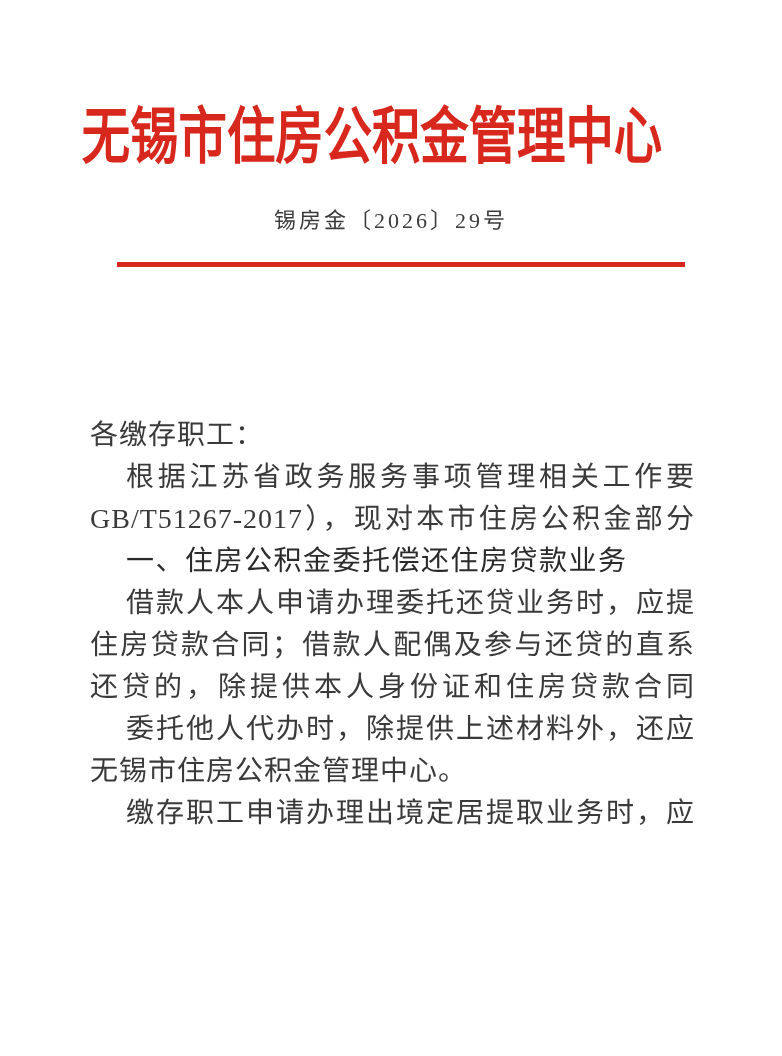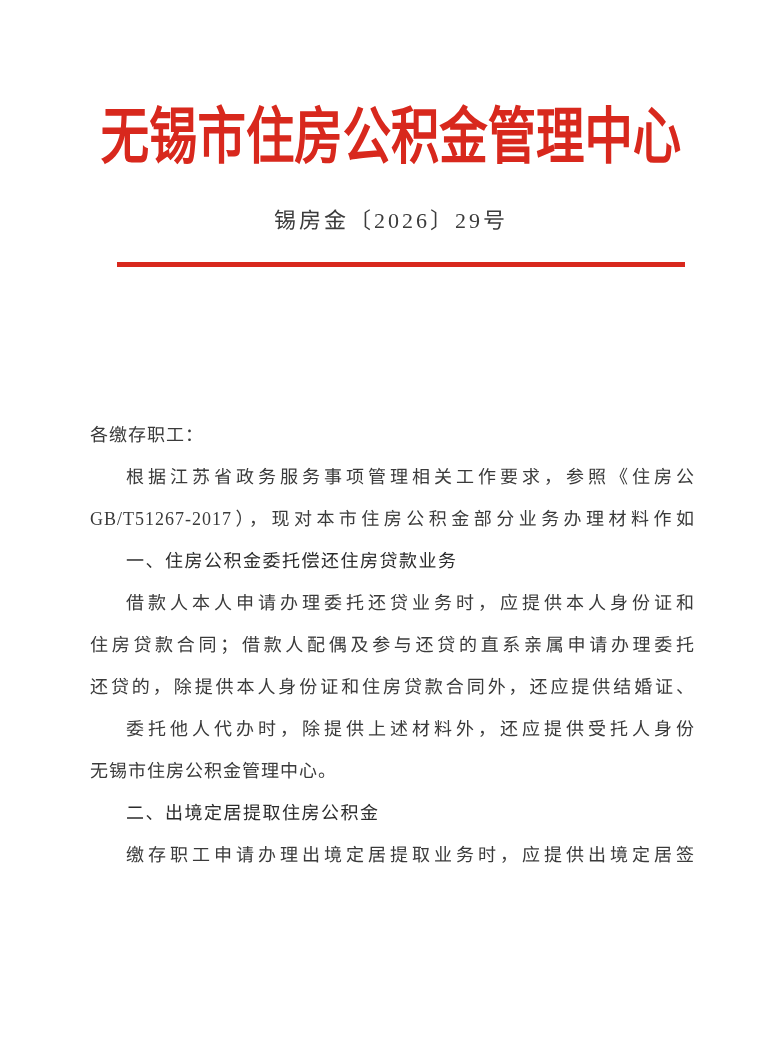--- a/index.html
+++ b/index.html
@@ -17,21 +17,21 @@
     font-family: "Liberation Serif", "DejaVu Serif", serif;
   }
   
   .org-title {
     position: absolute;
     top: 94px;
     left: 0;
     width: 782px;
     height: 86px;
     line-height: 86px;
-    text-align: center;
+    text-align: left;
     white-space: nowrap;
   }
   .org-title .stretch {
     display: inline-block;
     transform: scaleX(0.78);
     transform-origin: 50% 50%;
     font-size: 62px;
     font-weight: bold;
     color: #d8281d;
     letter-spacing: 0px;
@@ -70,21 +70,21 @@
     color: #1f1f1f;
     line-height: 42px;
     letter-spacing: 1px;
   }
   
   .body-block {
     position: absolute;
     top: 414px;
     left: 90px;
     width: 605px;
-    font-size: 18px;
+    font-size: 28px;
     color: #3a3a3a;
     letter-spacing: 1px;
   }
   .line {
     height: 42px;
     line-height: 42px;
     white-space: nowrap;
   }
   .line.fill {
     white-space: normal;
@@ -120,17 +120,16 @@
   <div class="body-block">
     <div class="line">各缴存职工：</div>
     <div class="line indent fill">根据江苏省政务服务事项管理相关工作要求，参照《住房公</div>
     <div class="line fill">GB/T51267-2017），现对本市住房公积金部分业务办理材料作如</div>
     <div class="line indent heading">一、住房公积金委托偿还住房贷款业务</div>
     <div class="line indent fill">借款人本人申请办理委托还贷业务时，应提供本人身份证和</div>
     <div class="line fill">住房贷款合同；借款人配偶及参与还贷的直系亲属申请办理委托</div>
     <div class="line fill">还贷的，除提供本人身份证和住房贷款合同外，还应提供结婚证、</div>
     <div class="line indent fill">委托他人代办时，除提供上述材料外，还应提供受托人身份</div>
     <div class="line">无锡市住房公积金管理中心。</div>
-    <div class="line indent heading">二、出境定居提取住房公积金</div>
     <div class="line indent fill">缴存职工申请办理出境定居提取业务时，应提供出境定居签</div>
   </div>
 
 </div>
 
 </body></html>

